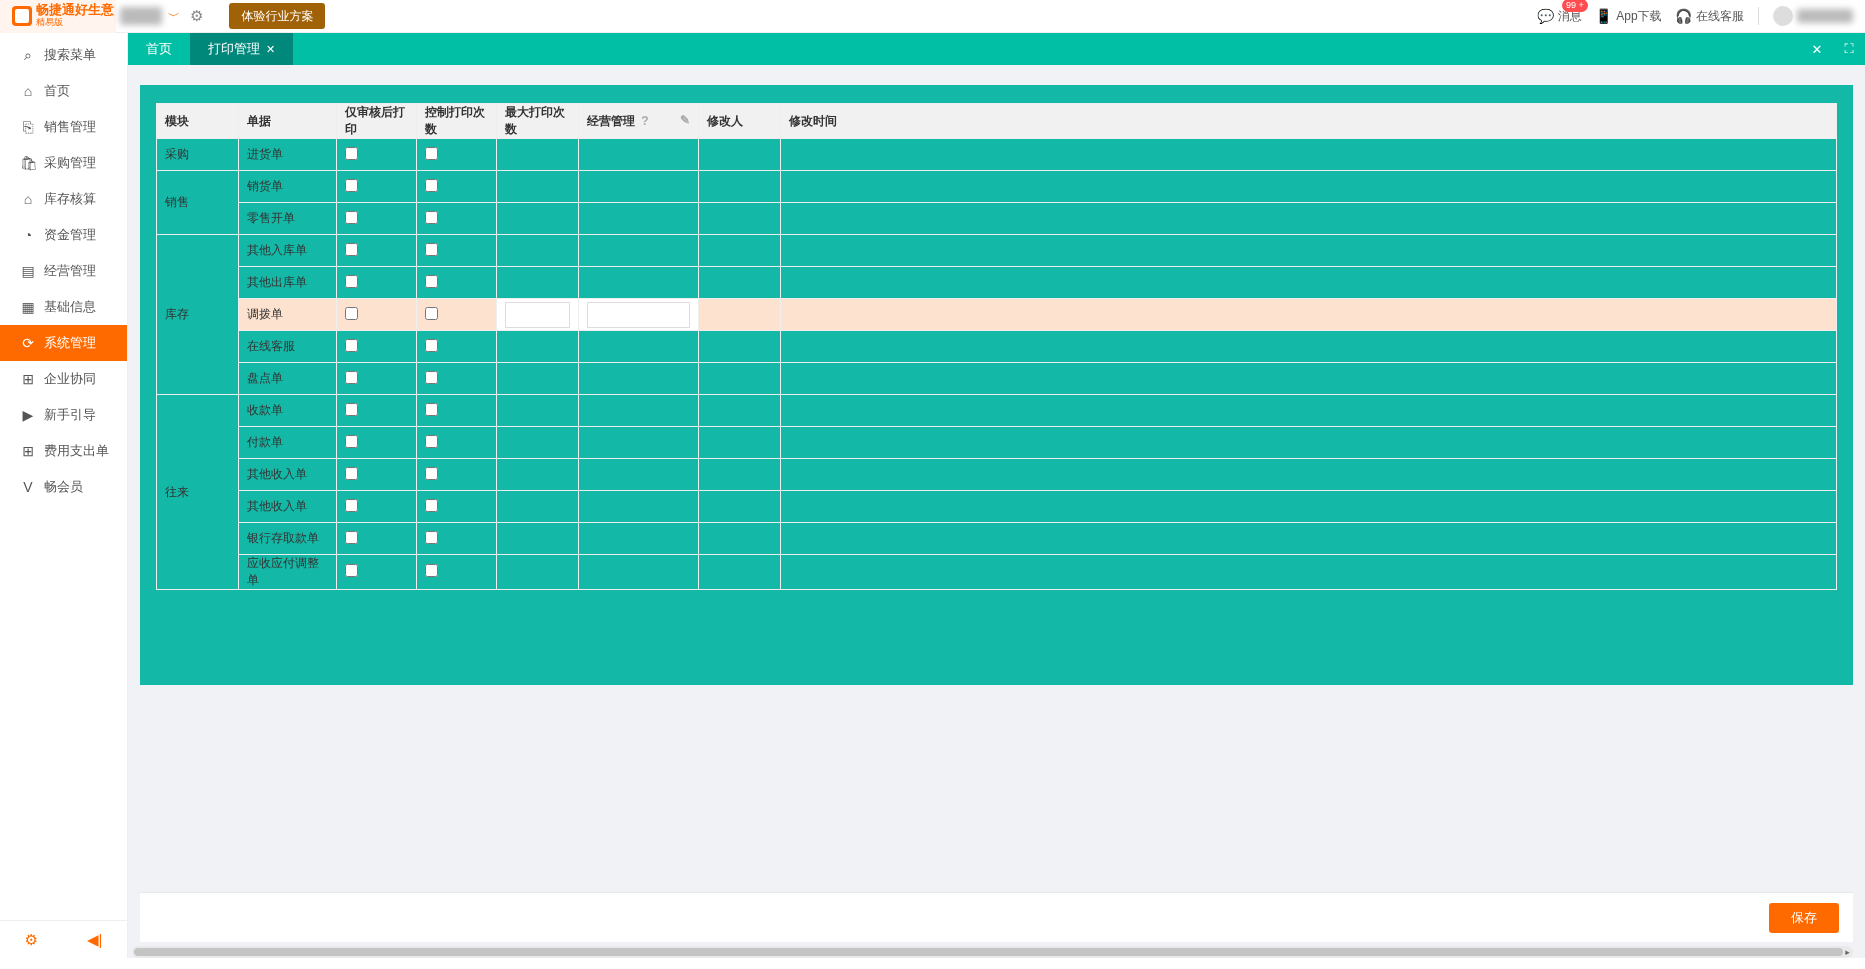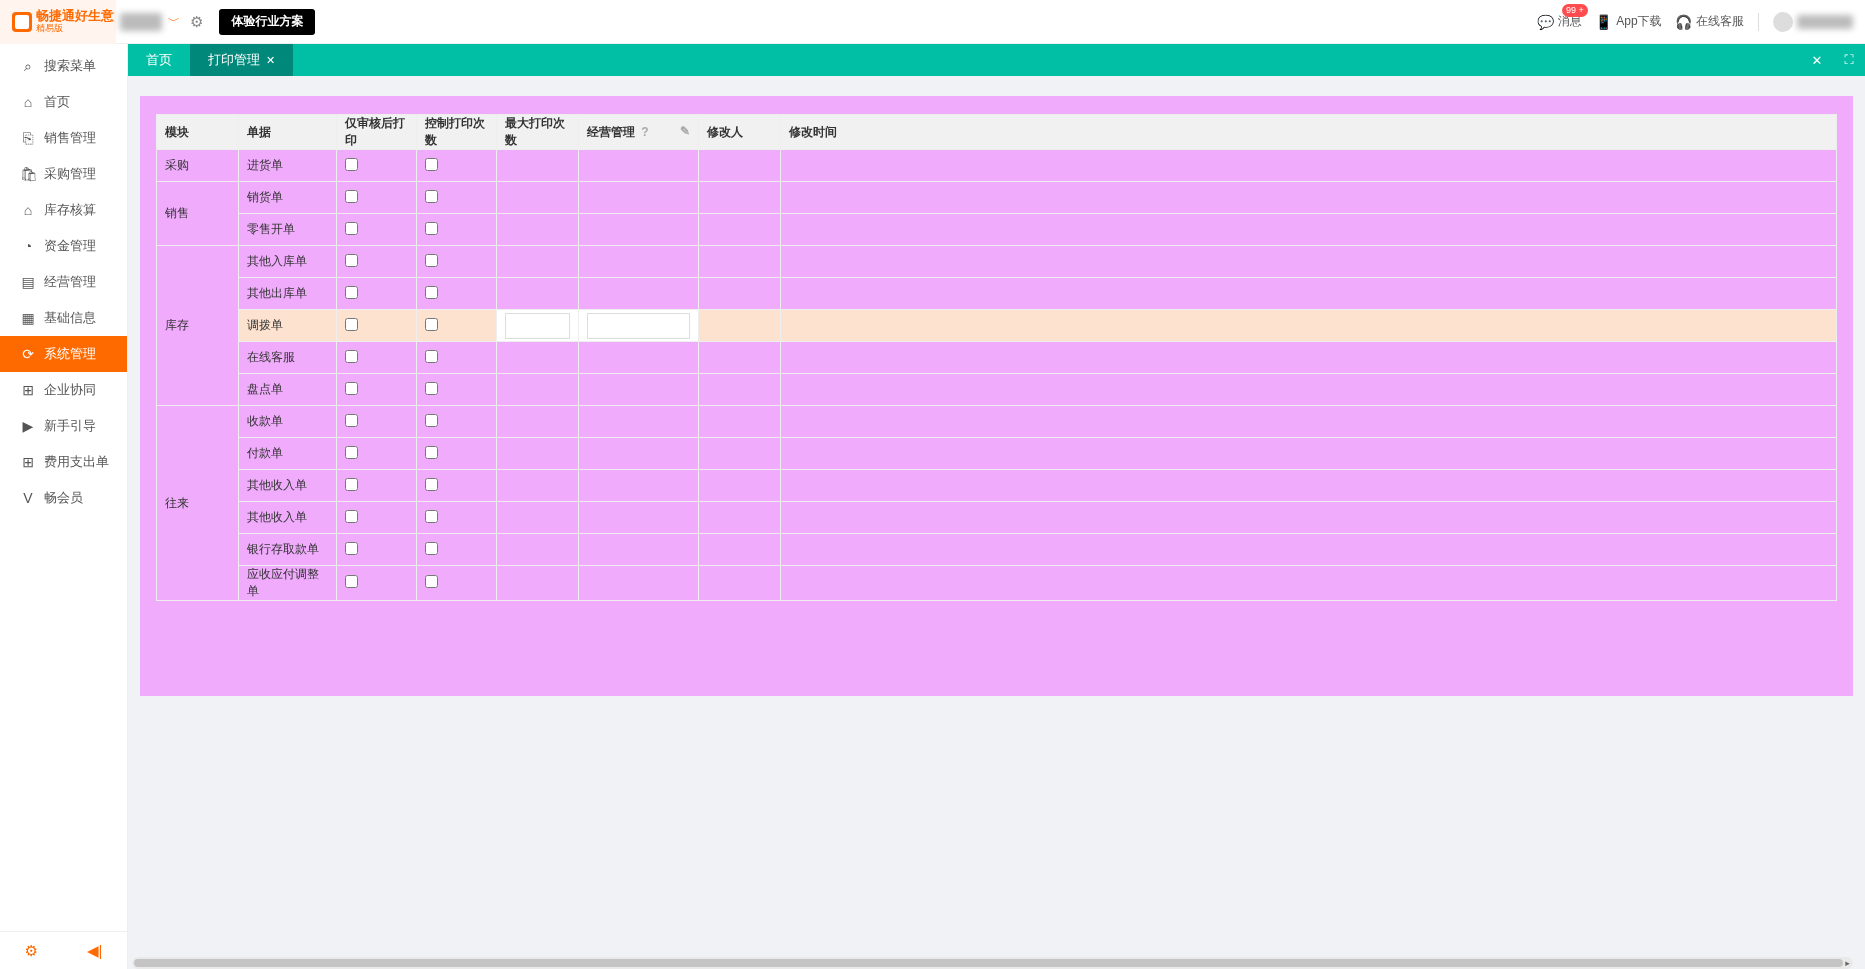--- a/index.html
+++ b/index.html
@@ -1,29 +1,29 @@
 <!DOCTYPE html>
 <html><head>
 <meta charset="utf-8">
 <style>
 * { box-sizing: border-box; margin: 0; padding: 0; }
 body { font-family: "Microsoft YaHei", "PingFang SC", Arial, sans-serif; font-size: 12px; color: #333; background: #fff; overflow: hidden; }
 
 
-.header { height: 44px; display: flex; align-items: center; padding: 0 12px; border-bottom: 1px solid #eee; background: #fff; }
+.header { height: 33px; display: flex; align-items: center; padding: 0 12px; border-bottom: 1px solid #eee; background: #fff; }
 .logo-area { width: 116px; display: flex; align-items: center; background: #fff5ee; height: 44px; margin: 0 -12px 0 -12px; padding-left: 12px; }
 .logo-icon { width: 20px; height: 20px; background: #ff6a00; border-radius: 4px; position: relative; margin-right: 4px; }
 .logo-icon::before { content: ""; position: absolute; inset: 3px; background: #fff; border-radius: 2px; }
 .logo-text { font-size: 13px; color: #ff6a00; font-weight: 600; line-height: 1; }
 .logo-sub { font-size: 9px; color: #ff6a00; }
 .dropdown-area { margin-left: 16px; display: flex; align-items: center; gap: 6px; }
 .dropdown-blur { width: 42px; height: 18px; filter: blur(3px); background: #bbb; border-radius: 2px; }
 .chevron-down { color: #ff6a00; font-size: 12px; }
 .gear-btn { margin-left: 10px; color: #888; font-size: 15px; cursor: pointer; }
-.primary-btn { margin-left: 16px; background: #000000; color: #fff; border: none; border-radius: 3px; height: 26px; padding: 0 12px; font-size: 12px; cursor: pointer; font-weight: bold; }
+.primary-btn { margin-left: 26px; background: #a16207; color: #fff; border: none; border-radius: 3px; height: 26px; padding: 0 12px; font-size: 12px; cursor: pointer; }
 .header-spacer { flex: 1; }
 .header-right { display: flex; align-items: center; gap: 14px; }
 .hdr-item { display: flex; align-items: center; gap: 3px; color: #555; cursor: pointer; font-size: 12px; }
 .hdr-icon { font-size: 14px; }
 .badge { position: relative; }
 .badge-dot { position: absolute; top: -9px; right: -6px; background: #ff4d4f; color: #fff; border-radius: 8px; padding: 0 4px; font-size: 9px; line-height: 13px; }
 .hdr-divider { width: 1px; height: 18px; background: #ddd; }
 .avatar-area { display: flex; align-items: center; gap: 4px; }
 .avatar { width: 20px; height: 20px; background: #ddd; border-radius: 50%; }
 .avatar-name-blur { width: 56px; height: 14px; filter: blur(3px); background: #bbb; border-radius: 2px; }
@@ -41,21 +41,21 @@
 
 .main { flex: 1; display: flex; flex-direction: column; background: #f0f2f5; position: relative; }
 .tabs { height: 32px; background: #00bfa5; display: flex; align-items: stretch; }
 .tab { display: flex; align-items: center; padding: 0 18px; color: #fff; font-size: 13px; cursor: pointer; gap: 6px; }
 .tab.active { background: #00897b; }
 .tab-close { font-size: 11px; }
 .tabs-spacer { flex: 1; }
 .tab-ctrl { width: 32px; display: flex; align-items: center; justify-content: center; color: #fff; cursor: pointer; font-size: 13px; }
 
 .content-wrap { flex: 1; overflow: auto; padding: 20px 12px 0 12px; }
-.panel { background: #f0abfc; padding: 18px 16px 16px 16px; min-height: 600px; }
+.panel { background: #14b8a6; padding: 18px 16px 16px 16px; min-height: 600px; }
 
 
 .print-table { width: 100%; border-collapse: collapse; table-layout: fixed; }
 .print-table th, .print-table td { border: 1px solid #eee; text-align: left; padding: 0 8px; height: 32px; font-size: 12px; color: #333; font-weight: normal; }
 .print-table thead th { background: #f1f1f1; font-weight: 600; }
 .print-table tbody tr.highlighted td { background: #fde3cf; }
 .print-table tbody tr.highlighted td.input-cell { background: #fff; }
 .col-module { width: 82px; }
 .col-doc { width: 98px; }
 .col-audit { width: 80px; }
@@ -354,19 +354,22 @@
                 <td></td>
                 <td></td>
                 <td></td>
                 <td></td>
               </tr>
             </tbody>
         </table>
       </div>
     </div>
 
+    <div class="bottom-bar">
+      <button class="save-btn">保存</button>
+    </div>
 
     <div class="scroll-strip">
       <div class="scroll-thumb"></div>
       <div class="scroll-arrow">▸</div>
     </div>
   </div>
 </div>
 
 </body></html>

